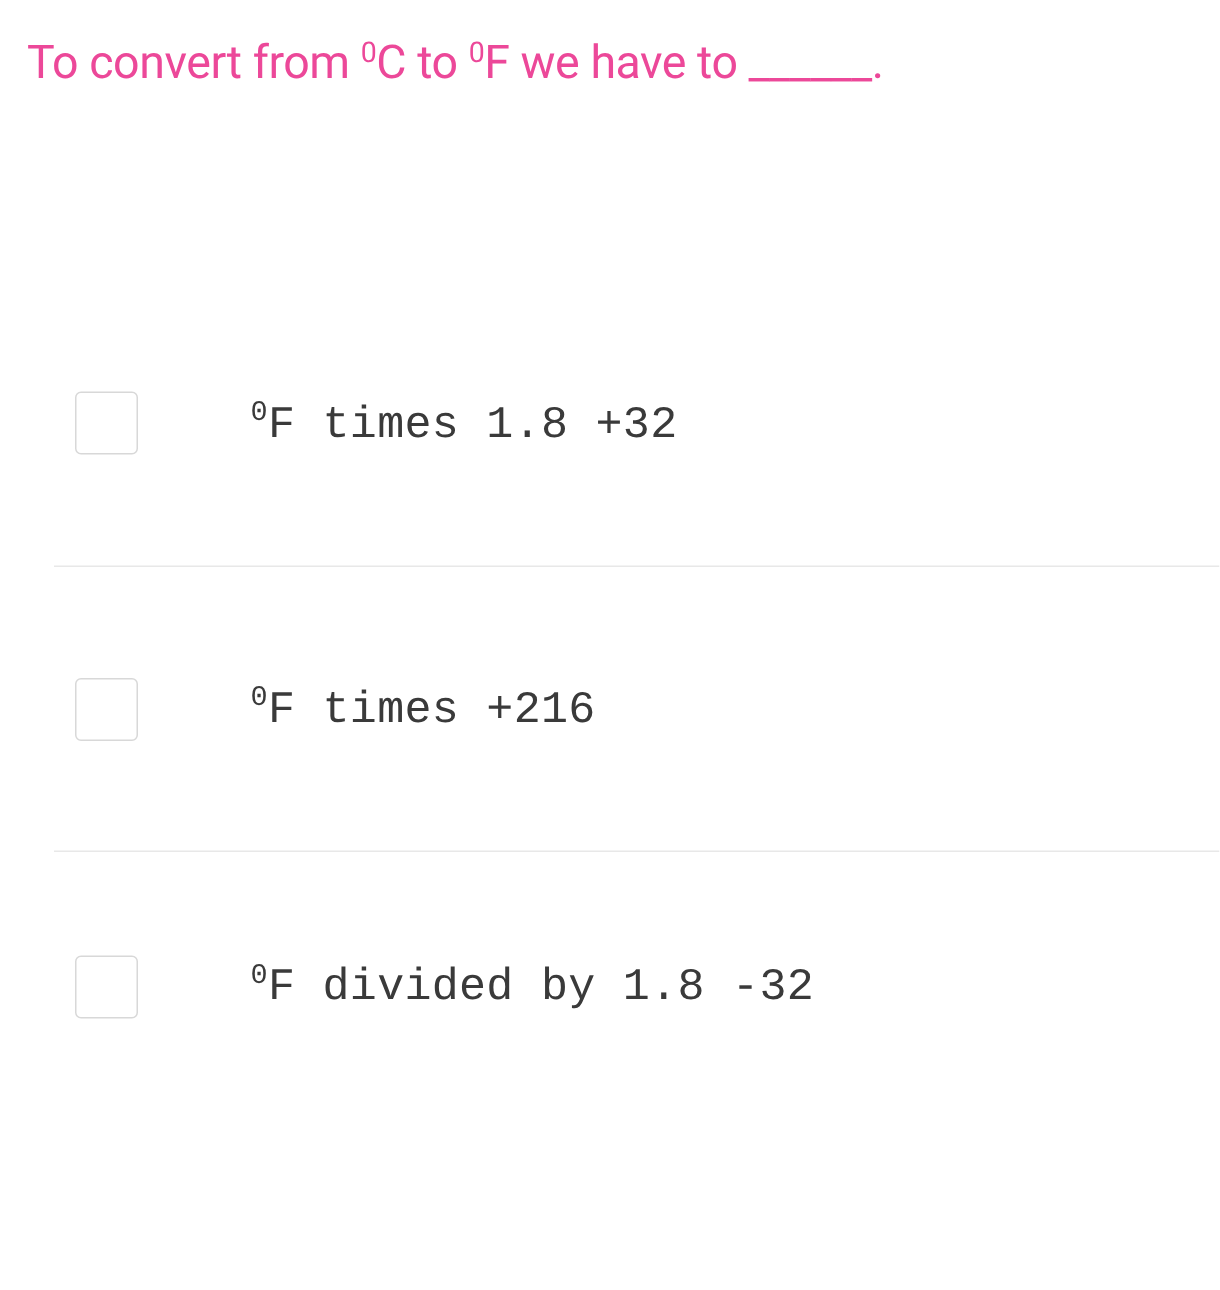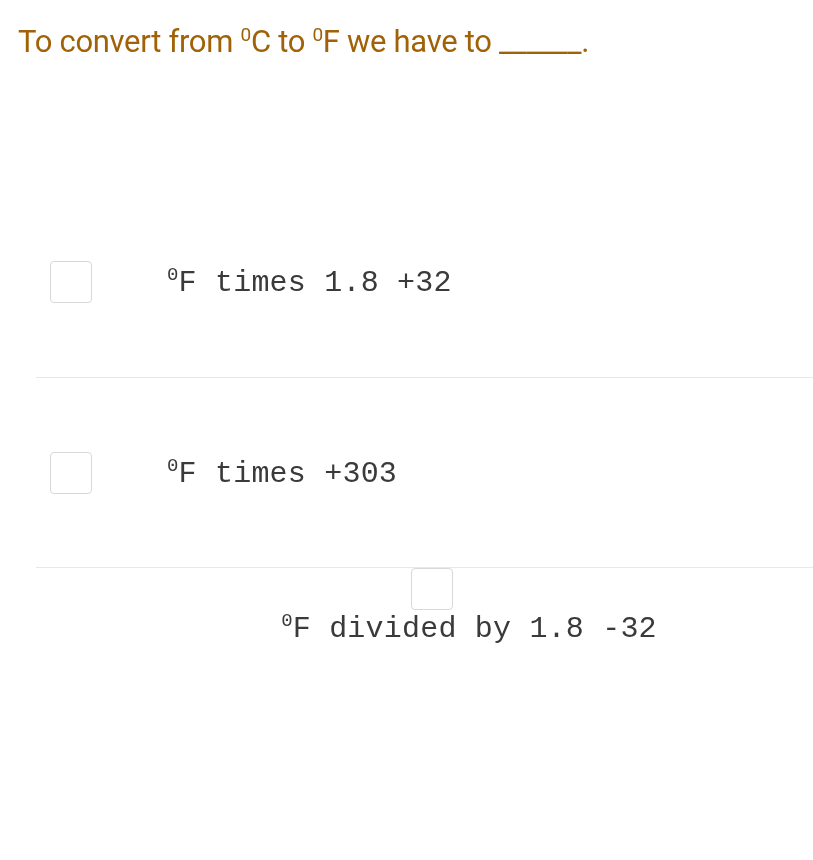--- a/index.html
+++ b/index.html
@@ -13,21 +13,21 @@
       width: 813px;
       height: 860px;
       color: #3a3a3a;
     }
     .question-container {
       padding: 22px 20px 0 18px;
     }
     .question-text {
       font-size: 31px;
       font-weight: 400;
-      color: #a16207;
+      color: #ec4899;
       letter-spacing: -0.3px;
       line-height: 1.3;
     }
     .question-text sup {
       font-size: 19px;
       vertical-align: super;
       position: relative;
       top: 0px;
     }
     .options-container {
@@ -39,21 +39,20 @@
       align-items: center;
       padding: 0 0 0 14px;
       border-top: 1px solid #e8e8e8;
       height: 190px;
     }
     .option-row:first-child {
       border-top: none;
     }
     .option-row:last-child {
       height: 180px;
-      flex-direction: column;
     }
     .checkbox {
       width: 42px;
       height: 42px;
       border: 1.5px solid #d8d8d8;
       border-radius: 4px;
       background: #ffffff;
       flex-shrink: 0;
       cursor: pointer;
     }
@@ -83,21 +82,21 @@
 <div class="options-container">
   <div class="option-row">
     <div class="checkbox"></div>
     <div class="option-label">
       <sup>0</sup><span>F times 1.8 +32</span>
     </div>
   </div>
   <div class="option-row">
     <div class="checkbox"></div>
     <div class="option-label">
-      <sup>0</sup><span>F times +303</span>
+      <sup>0</sup><span>F times +216</span>
     </div>
   </div>
   <div class="option-row">
     <div class="checkbox"></div>
     <div class="option-label">
       <sup>0</sup><span>F divided by 1.8 -32</span>
     </div>
   </div>
 </div>
 

